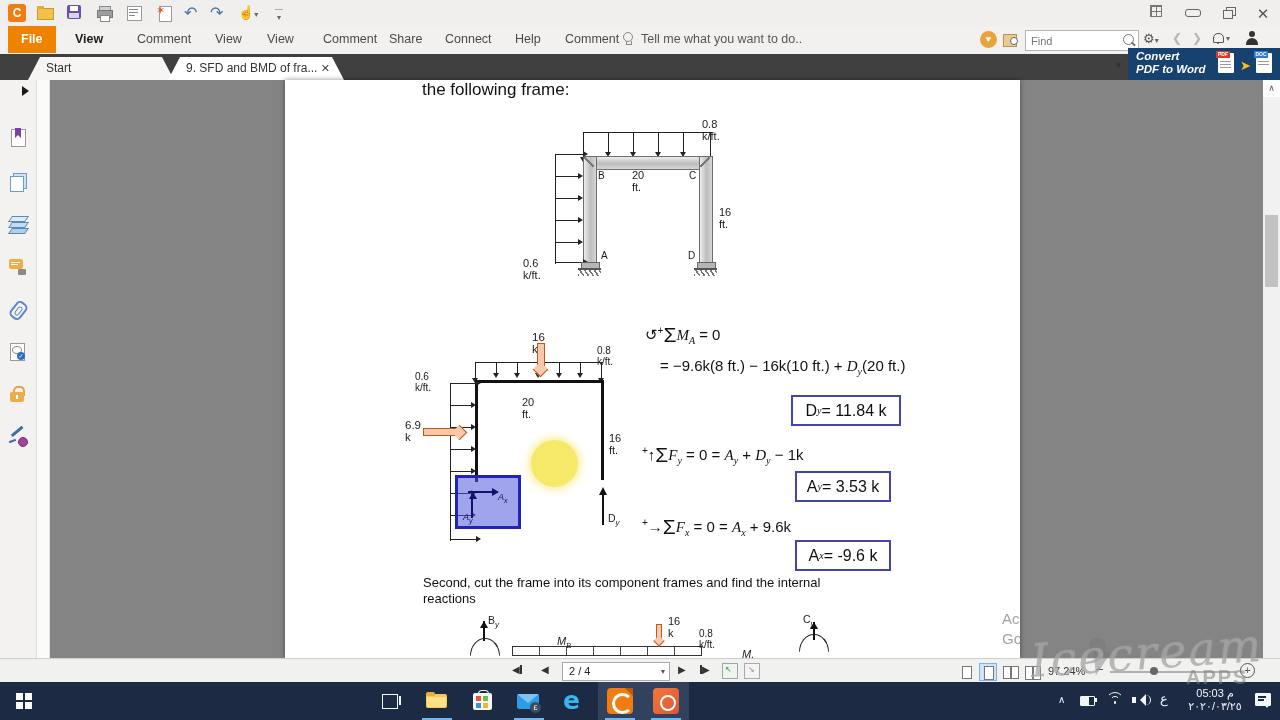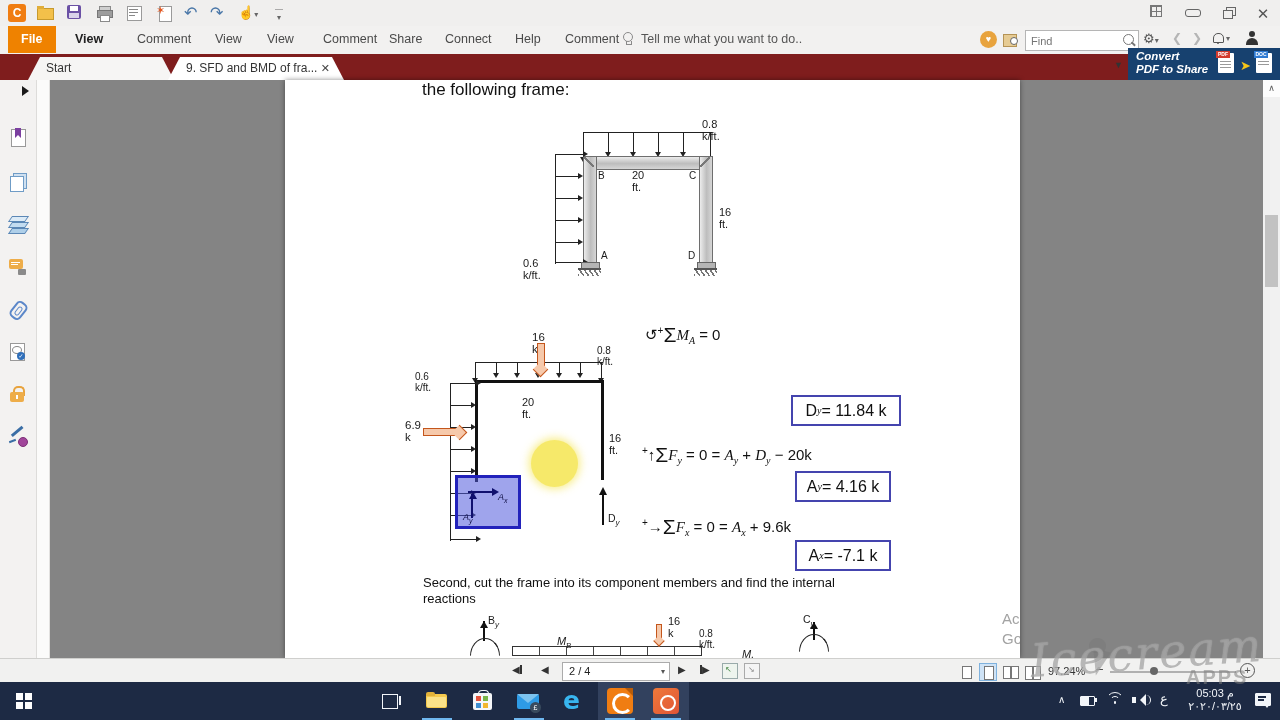--- a/index.html
+++ b/index.html
@@ -19,21 +19,21 @@
   .rtab.file{background:#ef8200;color:#fff;font-weight:bold;border-radius:0;}
   .rtab.home{color:#222;font-weight:bold;}
   .findbox{position:absolute;left:1025px;top:4px;width:112px;height:19px;background:#fff;
            border:1px solid #b5b5b5;}
   .findbox input{border:none;outline:none;width:86px;height:17px;font-size:11px;color:#333;
            font-family:"Liberation Sans",sans-serif;padding:0 0 0 5px;background:transparent;}
   
   .convert{left:1128px;top:48px;width:152px;height:32px;background:#17416f;color:#fff;z-index:6;}
   .convert .t{position:absolute;left:8px;top:2px;font-size:11.5px;font-weight:bold;font-style:italic;line-height:13px;}
   
-  .tabrow{left:0;top:54px;width:1214px;height:26px;background:#7f1d1d;}
+  .tabrow{left:0;top:54px;width:1214px;height:26px;background:#404040;}
   .dtab{position:absolute;top:3px;height:23px;line-height:23px;font-size:12px;color:#333;
         text-align:left;padding:0 18px;clip-path:polygon(12px 0,calc(100% - 12px) 0,100% 100%,0 100%);}
   
   .sidebar{left:0;top:80px;width:36px;height:578px;background:#f3f2f1;border-right:1px solid #dddcda;z-index:2;}
   .sicon{position:absolute;left:9px;width:18px;height:18px;}
   .navstrip{left:37px;top:80px;width:12px;height:578px;background:#fbfbfa;border-right:1px solid #e2e1df;}
   .docpane{left:50px;top:80px;width:1213px;height:578px;background:#848484;}
   .page{left:285px;top:80px;width:735px;height:578px;background:#fff;overflow:hidden;
         box-shadow:0 0 5px rgba(0,0,0,.45);z-index:1;}
   .scrollbar{left:1263px;top:80px;width:17px;height:578px;background:#f1f1f1;z-index:2;}
@@ -172,21 +172,21 @@
       <span style="position:absolute;left:13px;top:2px;font-size:8px;color:#666;">▾</span>
     </span>
     <span class="abs" style="left:1245px;top:5px;width:14px;height:15px;">
       <span style="position:absolute;left:4px;top:0;width:6px;height:6px;background:#333;border-radius:50%;"></span>
       <span style="position:absolute;left:1px;top:7px;width:12px;height:7px;background:#333;border-radius:6px 6px 0 0;"></span>
     </span>
   </div>
 
   <span class="abs" style="left:1114px;top:60px;font-size:9px;color:#333;z-index:6;">▼</span>
   <div class="abs convert">
-    <div class="t"><span>Convert</span><br><span>PDF to Share</span></div>
+    <div class="t"><span>Convert</span><br><span>PDF to Word</span></div>
     <span style="position:absolute;left:90px;top:5px;width:16px;height:20px;background:#fff;border-radius:1px;">
       <span style="position:absolute;left:-2px;top:-2px;width:14px;height:7px;background:#d23b2e;color:#fff;font-size:5px;font-weight:bold;text-align:center;line-height:7px;">PDF</span>
       <span style="position:absolute;left:2px;top:8px;width:11px;height:1px;background:#999;"></span>
       <span style="position:absolute;left:2px;top:11px;width:11px;height:1px;background:#999;"></span>
       <span style="position:absolute;left:2px;top:14px;width:11px;height:1px;background:#999;"></span>
     </span>
     <span style="position:absolute;left:112px;top:10px;color:#f5c518;font-size:13px;">➤</span>
     <span style="position:absolute;left:128px;top:5px;width:16px;height:20px;background:#fff;border-radius:1px;">
       <span style="position:absolute;left:-2px;top:-2px;width:14px;height:7px;background:#2f7bd3;color:#fff;font-size:5px;font-weight:bold;text-align:center;line-height:7px;">DOC</span>
       <span style="position:absolute;left:2px;top:8px;width:11px;height:1px;background:#999;"></span>
@@ -335,43 +335,46 @@
       <div class="abs" style="left:312px;top:403px;width:14px;height:42px;">
         <span style="position:absolute;left:5px;top:6px;width:2px;height:36px;background:#111;"></span>
         <span style="position:absolute;left:2px;top:0;width:0;height:0;border:4px solid transparent;border-bottom:8px solid #111;"></span>
       </div>
       <div class="dlabel" style="left:323px;top:432px;font-size:10.5px;"><span>D</span><sub style="font-size:8px;font-style:italic;">y</sub></div>
     </div>
 
     <div class="eq" style="left:360px;top:243px;">
       <span>↺</span><span class="s">+</span><span class="sig">Σ</span><i>M</i><sub>A</sub><span> = 0</span>
     </div>
+    <div class="eq" style="left:375px;top:277px;">
+      <span>= −9.6k(8 ft.) − 16k(10 ft.) + </span><i>D</i><sub>y</sub><span>(20 ft.)</span>
+    </div>
     <div class="resbox" style="left:506px;top:315px;width:106px;height:27px;">
       <span>D</span>
         <sub>y</sub>
         <span> = 11.84 k</span>
     </div>
     <div class="eq" style="left:357px;top:363px;">
-      <span class="s">+</span><span>↑</span><span class="sig">Σ</span><i>F</i><sub>y</sub><span> = 0 = </span><i>A</i><sub>y</sub><span> + </span><i>D</i><sub>y</sub><span> − 20k</span>
+      <span class="s">+</span><span>↑</span><span class="sig">Σ</span><i>F</i><sub>y</sub><span> = 0 = </span><i>A</i><sub>y</sub><span> + </span><i>D</i><sub>y</sub><span> − 1k</span>
     </div>
     <div class="resbox" style="left:510px;top:391px;width:92px;height:27px;">
       <span>A</span>
         <sub>y</sub>
-        <span> = 4.16 k</span>
+        <span> = 3.53 k</span>
     </div>
     <div class="eq" style="left:357px;top:435px;">
       <span class="s">+</span><span>→</span><span class="sig">Σ</span><i>F</i><sub>x</sub><span> = 0 = </span><i>A</i><sub>x</sub><span> + 9.6k</span>
     </div>
     <div class="resbox" style="left:510px;top:460px;width:92px;height:27px;">
       <span>A</span>
         <sub>x</sub>
-        <span> = -7.1 k</span>
-    </div>
-
-    <div class="ptext" style="left:138px;top:495px;">Second, cut the frame into its component members and find the internal</div>
+        <span> = -9.6 k</span>
+    </div>
+
+    <div class="ptext" style="left:138px;top:495px;">Second, cut the frame into its component frames and find the internal</div>
     <div class="ptext" style="left:138px;top:511px;">reactions</div>
 
     <div class="abs">
       <div class="dlabel" style="left:203px;top:534px;font-size:10.5px;"><span>B</span><sub style="font-size:8px;font-style:italic;">y</sub></div>
       <span class="abs" style="left:198px;top:541px;width:2px;height:20px;background:#111;"></span>
       <span class="abs" style="left:195px;top:537px;width:0;height:0;border:4px solid transparent;border-bottom:7px solid #111;"></span>
       <div class="arc" style="left:185px;top:558px;width:28px;height:16px;"></div>
       <div class="dlabel" style="left:272px;top:555px;font-size:11px;"><span style="font-style:italic;">M</span><sub style="font-size:8px;">B</sub></div>
       <div class="abs" style="left:227px;top:566px;width:188px;height:8px;border:1px solid #333;background:repeating-linear-gradient(90deg,transparent 0 26px,#444 26px 27px);"></div>
       <div class="abs" style="left:368px;top:544px;width:12px;height:24px;">

